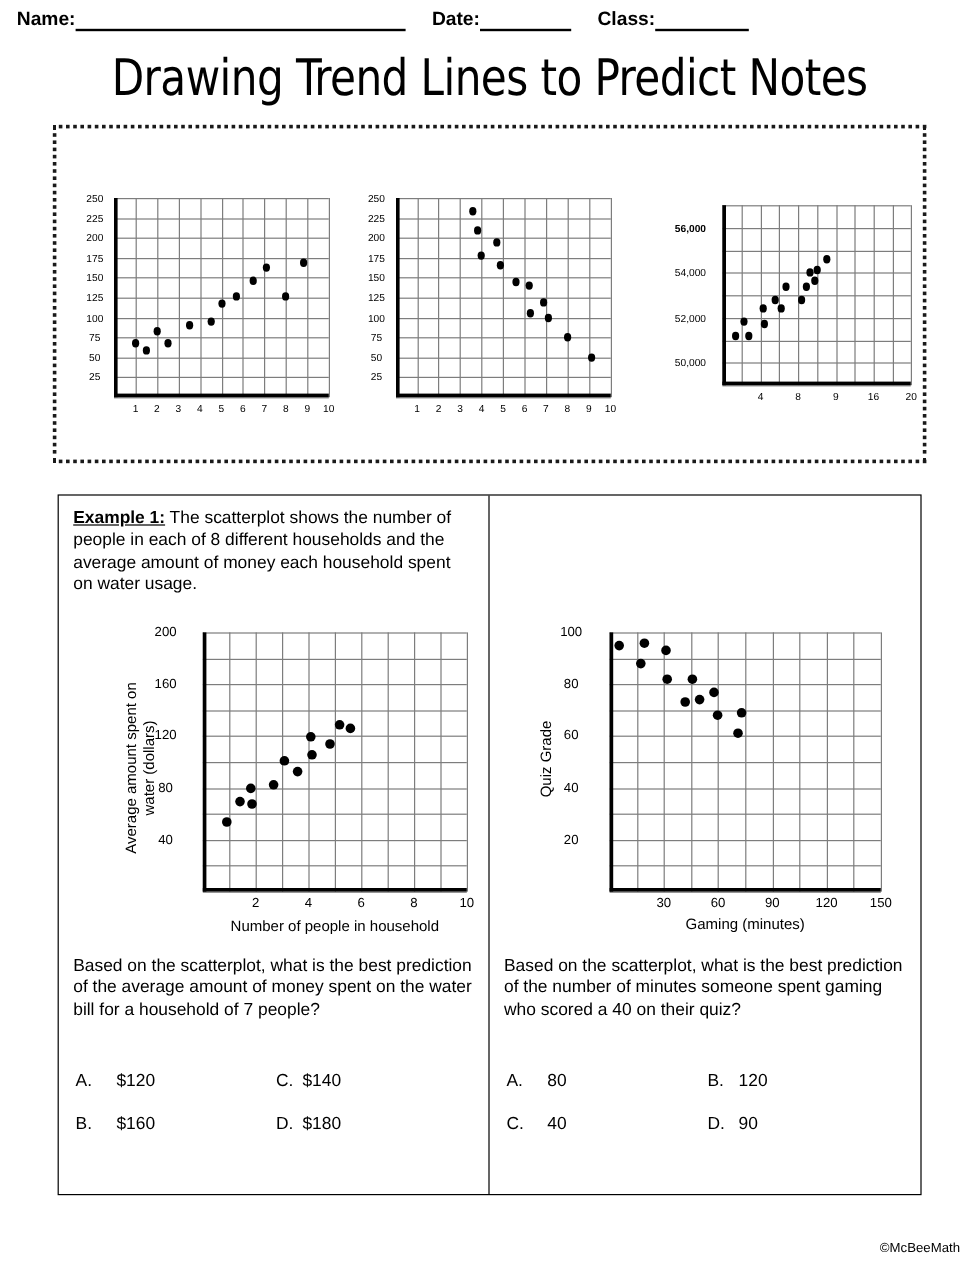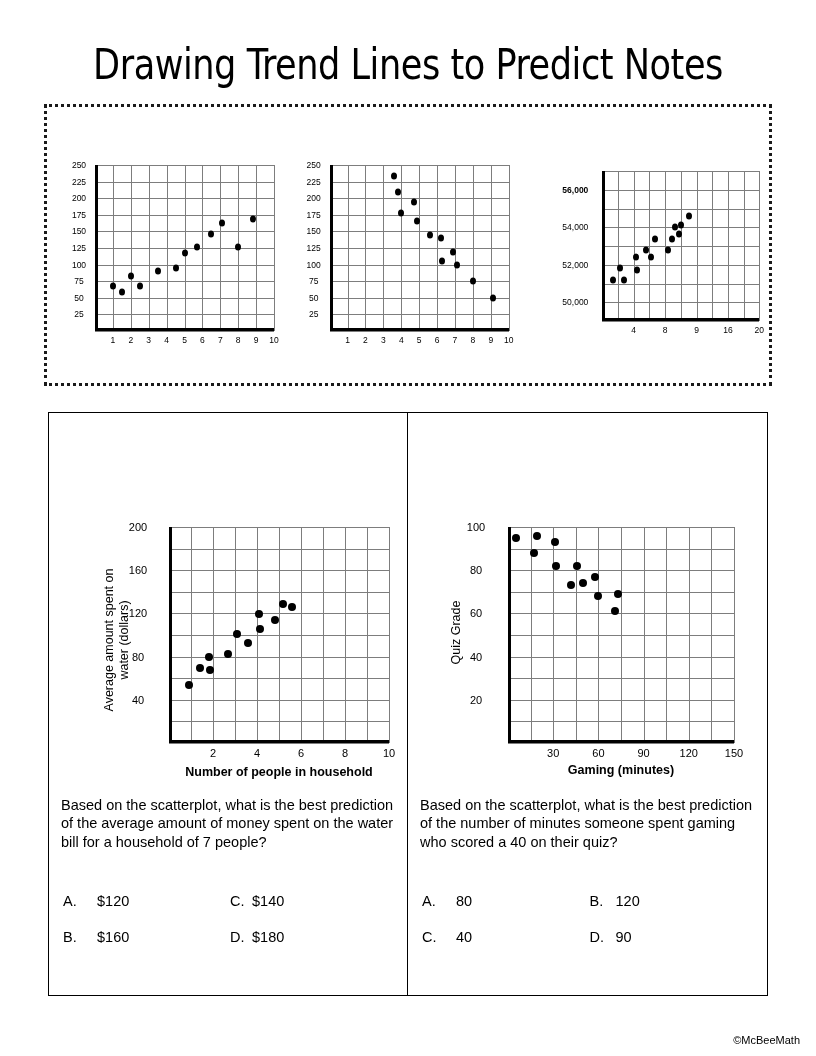--- a/index.html
+++ b/index.html
@@ -95,32 +95,42 @@
   .chcell { width:50%; display:flex; }
   .chletter { width:34px; }
   .chval { }
 
   
   .ylabel {
     position:absolute; font-size:12.5px; text-align:center;
     transform-origin:center center; white-space:pre-line; line-height:1.2;
   }
   .xlabel {
-    position:absolute; font-size:12.5px; text-align:center; line-height:1.2;font-weight:bold;
+    position:absolute; font-size:12.5px; text-align:center; line-height:1.2;
   }
 
   .footer {
     position:absolute; right:16px; bottom:10px; font-size:11px;
   }
 </style>
 </head>
 <body>
 
 <div class="page">
 
+  <div class="idrow">
+    <span class="idlabel">Name:</span>
+    <span class="idline l-name"></span>
+    <span class="gap"></span>
+    <span class="idlabel">Date:</span>
+    <span class="idline l-date"></span>
+    <span class="gap"></span>
+    <span class="idlabel">Class:</span>
+    <span class="idline l-class"></span>
+  </div>
 
   <div class="title">Drawing Trend Lines to Predict Notes</div>
 
   <div class="dotbox">
     <div class="minirow">
       <div class="minicell">
         <div class="chart" id="mini-1" style="left: 18px; top: 10px; width: 215px; height: 190px;">
             <div class="plot" style="left: 30px; top: 4px; width: 179px; height: 166px;">
               <div class="gridv" style="left: 0px;"></div>
               <div class="gridv" style="left: 17.9px;"></div>
@@ -293,20 +303,23 @@
             <div class="xtick" style="left: 177.6px; top: 160px; font-size: 8.5px;">16</div>
             <div class="xtick" style="left: 209px; top: 160px; font-size: 8.5px;">20</div>
           </div>
       </div>
     </div>
   </div>
 
   <div class="exbox">
 
     <div class="excol left">
+      <div class="extext">
+        <u>Example 1:</u><span> The scatterplot shows the number of people in each of 8 different households and the average amount of money each household spent on water usage.</span>
+      </div>
       <div class="chart" id="example-1-chart" style="left: 60px; top: 108px; width: 290px; height: 270px;">
           <div class="plot" style="left: 60px; top: 6px; width: 220px; height: 216px;">
             <div class="gridv" style="left: 0px;"></div>
             <div class="gridv" style="left: 22px;"></div>
             <div class="gridv" style="left: 44px;"></div>
             <div class="gridv" style="left: 66px;"></div>
             <div class="gridv" style="left: 88px;"></div>
             <div class="gridv" style="left: 110px;"></div>
             <div class="gridv" style="left: 132px;"></div>
             <div class="gridv" style="left: 154px;"></div>

